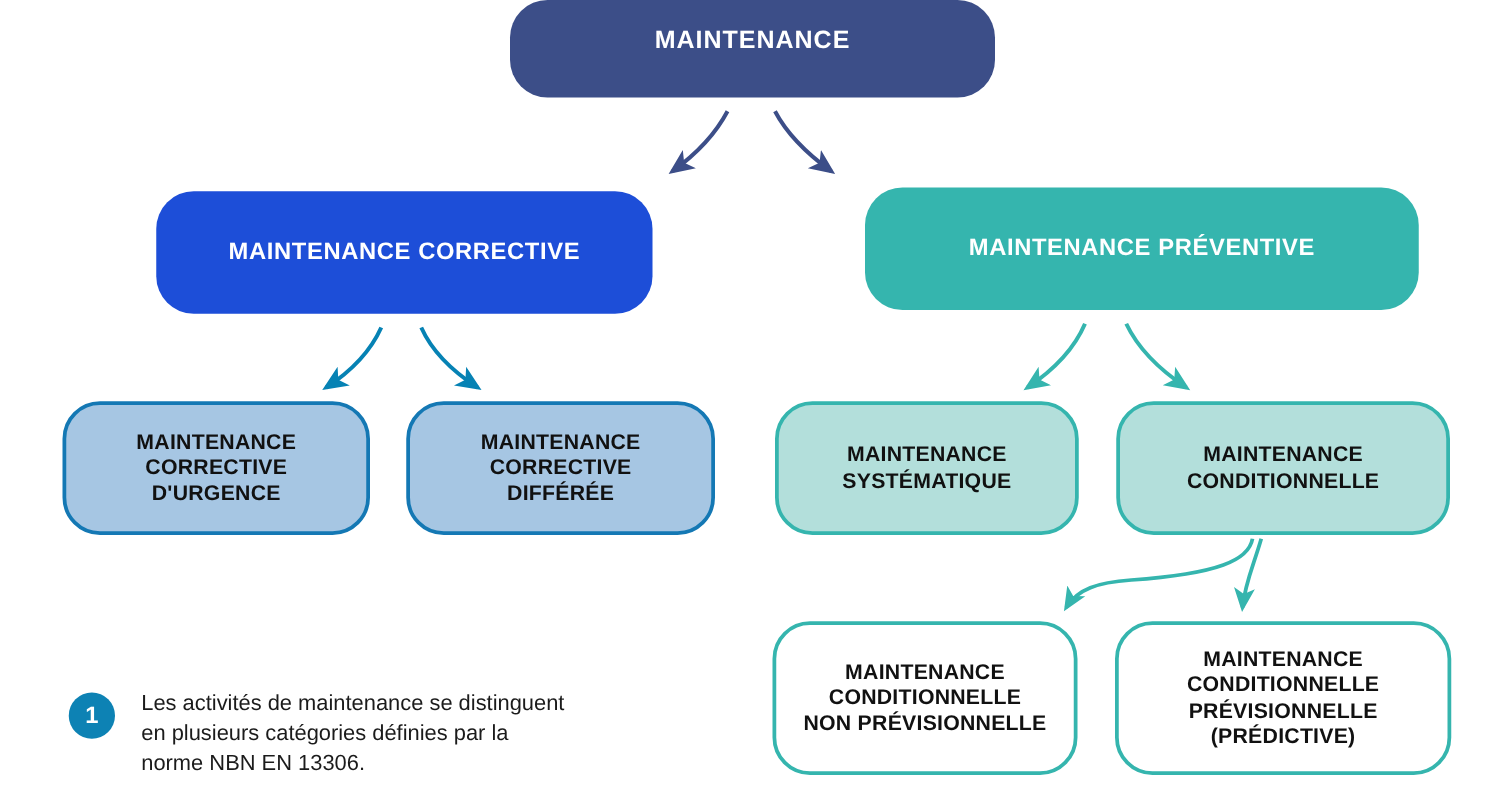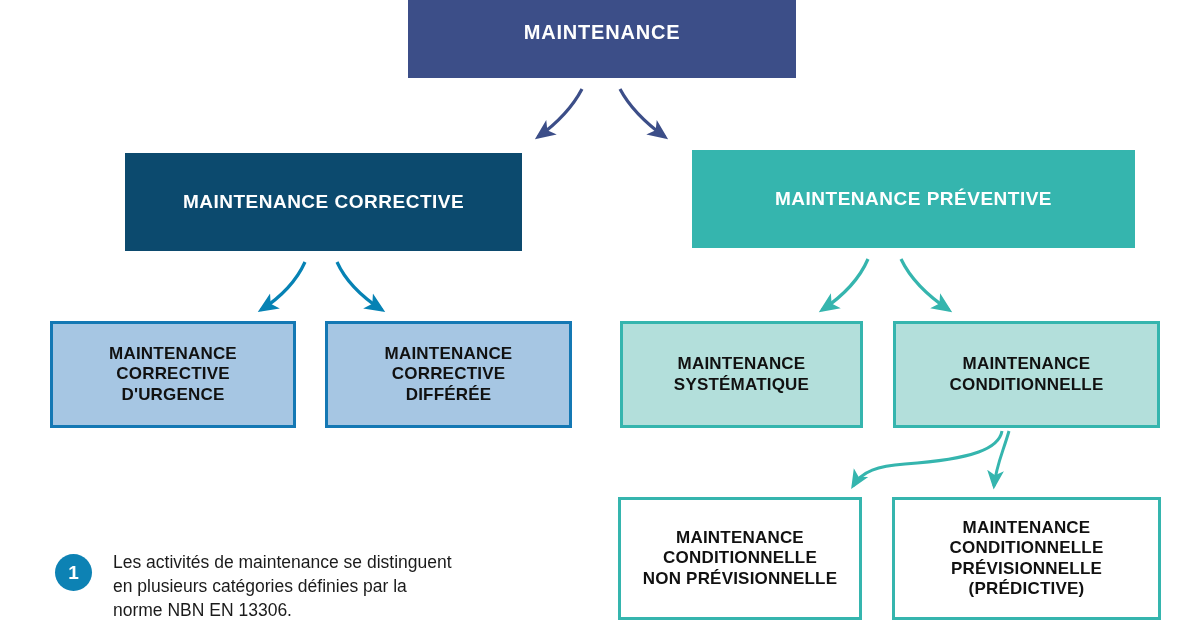--- a/index.html
+++ b/index.html
@@ -20,20 +20,21 @@
   .node {
     position: absolute;
     box-sizing: border-box;
     display: flex;
     align-items: center;
     justify-content: center;
     text-align: center;
     font-weight: bold;
     letter-spacing: 0.2px;
     line-height: 1.18;
+    border-radius: 30px;
   }
 
   
   #node-root {
     left: 408px;
     top: 0px;
     width: 388px;
     height: 78px;
     background: #3c4e88;
     color: #ffffff;
@@ -41,21 +42,21 @@
     letter-spacing: 0.8px;
     padding-bottom: 12px;
   }
 
   
   #node-corrective {
     left: 125px;
     top: 153px;
     width: 397px;
     height: 98px;
-    background: #0c4a6e;
+    background: #1d4ed8;
     color: #ffffff;
     font-size: 19px;
     letter-spacing: 0.5px;
   }
   #node-preventive {
     left: 692px;
     top: 150px;
     width: 443px;
     height: 98px;
     background: #35b5ae;

